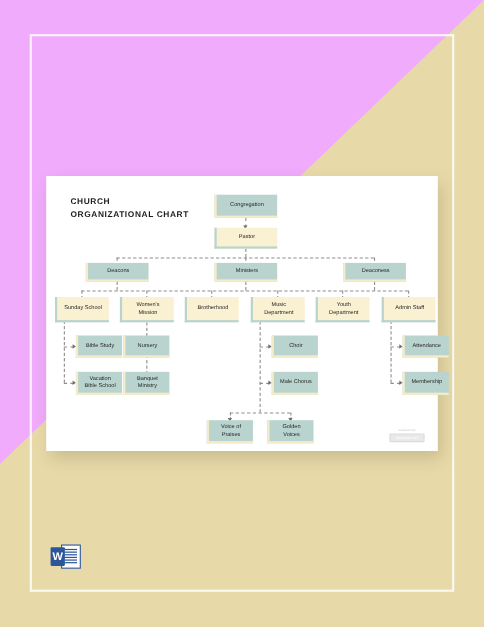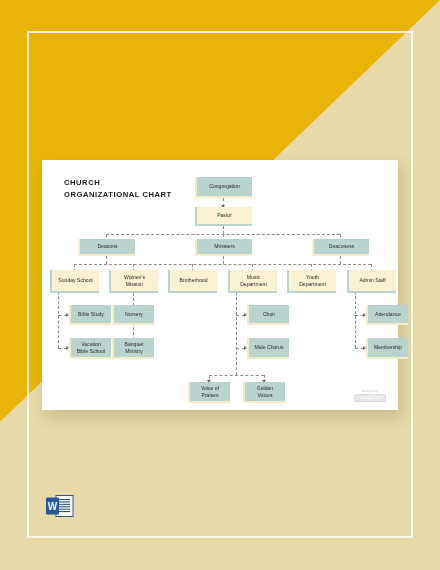--- a/index.html
+++ b/index.html
@@ -8,21 +8,21 @@
     width: 440px;
     height: 570px;
     overflow: hidden;
     font-family: "Liberation Sans", sans-serif;
   }
 
   #stage {
     position: relative;
     width: 440px;
     height: 570px;
-    background: #eab308;
+    background: #f0abfc;
     overflow: hidden;
   }
 
   
   #diagonal-wedge {
     position: absolute;
     inset: 0;
     background: #e8d9a8;
     clip-path: polygon(100% 0%, 100% 100%, 0% 100%, 0% 74%);
   }

